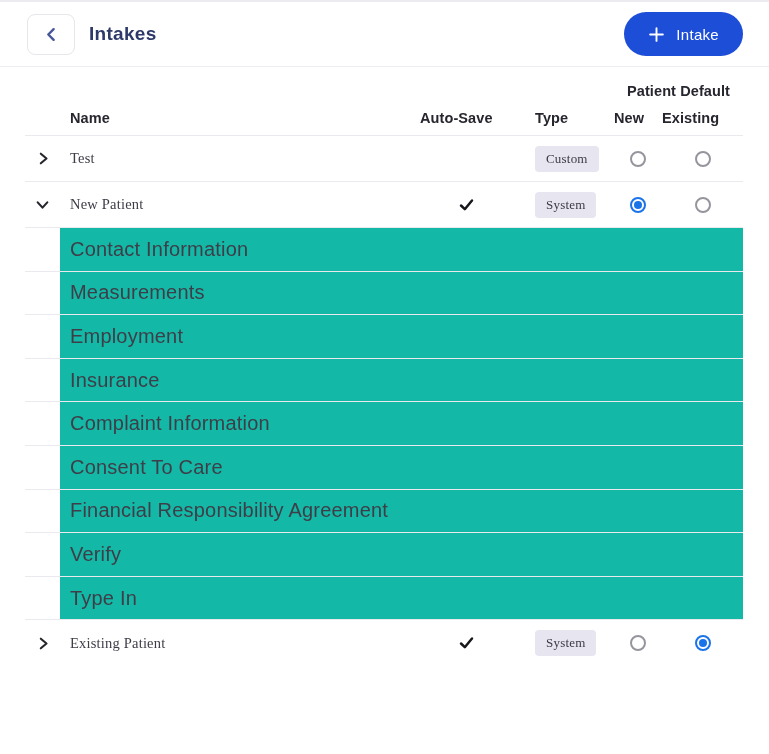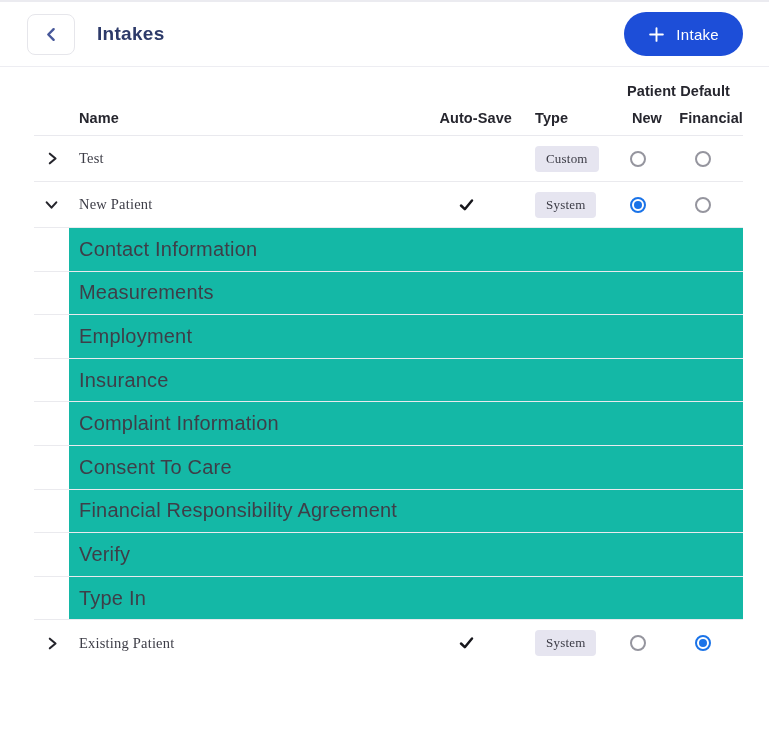--- a/index.html
+++ b/index.html
@@ -23,21 +23,21 @@
   }
   .back-btn {
     width: 48px; height: 41px;
     background: #ffffff;
     border: 1px solid #e6e6eb;
     border-radius: 8px;
     display: flex; align-items: center; justify-content: center;
     cursor: pointer;
   }
   .page-title {
-    margin-left: 22px;
+    margin-left: 14px;
     font-size: 19px;
     font-weight: 700;
     letter-spacing: .3px;
     color: #2d3a69;
   }
   .add-btn {
     margin-left: auto;
     height: 44px;
     padding: 0 24px;
     border: none;
@@ -45,41 +45,41 @@
     background: #1d4ed8;
     color: #ffffff;
     font-family: "Liberation Sans", sans-serif;
     font-size: 15px;
     letter-spacing: .3px;
     display: flex; align-items: center; gap: 11px;
     cursor: pointer;
   }
 
   
-  .table-wrap { padding: 0 26px 0 25px; margin-left: 9px; }
+  .table-wrap { padding: 0 26px 0 25px; }
   .grid-cols {
     display: grid;
     grid-template-columns: 35px 1fr 92px 102px 48px 81px;
     align-items: center;
   }
   .thead {
     padding-top: 12px;
     border-bottom: 1px solid #e9e9ee;
   }
   .thead .group-row { height: 24px; }
   .thead .cols-row { height: 32px; padding-bottom: 2px; }
   .th {
     font-size: 14.5px;
     font-weight: 700;
     color: #26262e;
     letter-spacing: .1px;
   }
   .group-label { grid-column: 5 / 7; text-align: center; }
   .c-name-h { padding-left: 10px; }
-  .c-center { text-align: right; }
+  .c-center { text-align: left; }
   .c-type-h { padding-left: 23px; }
 
   .row {
     border-bottom: 1px solid #eaeaee;
     background: #ffffff;
   }
   .row.parent { height: 46px; }
   .row.sub { height: 43.6px; grid-template-columns: 35px 1fr; }
   .row:last-child { border-bottom: none; text-align: right; }
 
@@ -159,21 +159,21 @@
   <div class="thead">
     <div class="grid-cols group-row">
       <div class="th group-label">Patient Default</div>
     </div>
     <div class="grid-cols cols-row">
       <div></div>
       <div class="th c-name-h">Name</div>
       <div class="th c-center">Auto-Save</div>
       <div class="th c-type-h">Type</div>
       <div class="th c-center">New</div>
-      <div class="th c-center">Financial</div>
+      <div class="th c-center">Existing</div>
     </div>
   </div>
   <div id="tbody">
       <div class="row parent grid-cols">
         <div class="cell c-exp">
           <button class="exp-btn">
             <span style="display:flex;">
               <svg width="14" height="15" viewBox="0 0 16 16" fill="none">
                 <path d="M5.5 2.5 L12 8 L5.5 13.5" stroke="#25252c" stroke-width="2.4" stroke-linecap="round" stroke-linejoin="round"></path>
               </svg>

